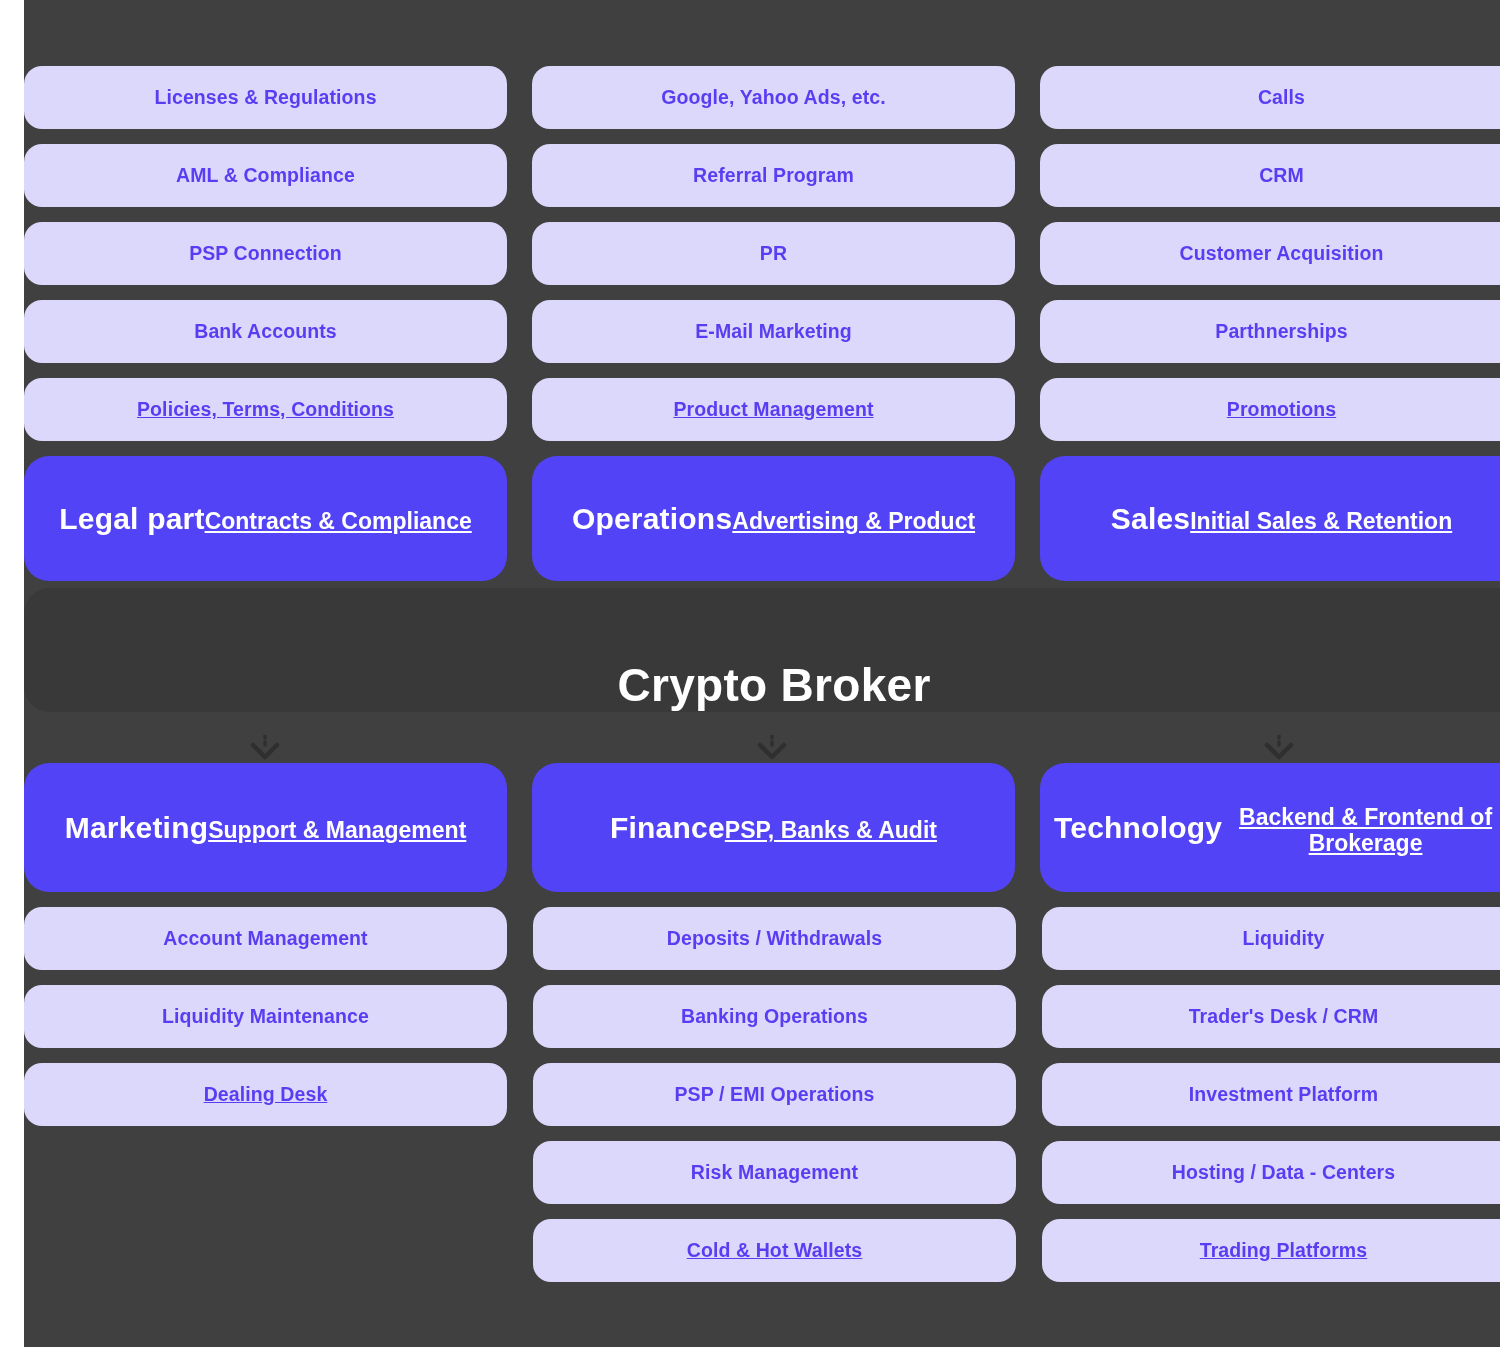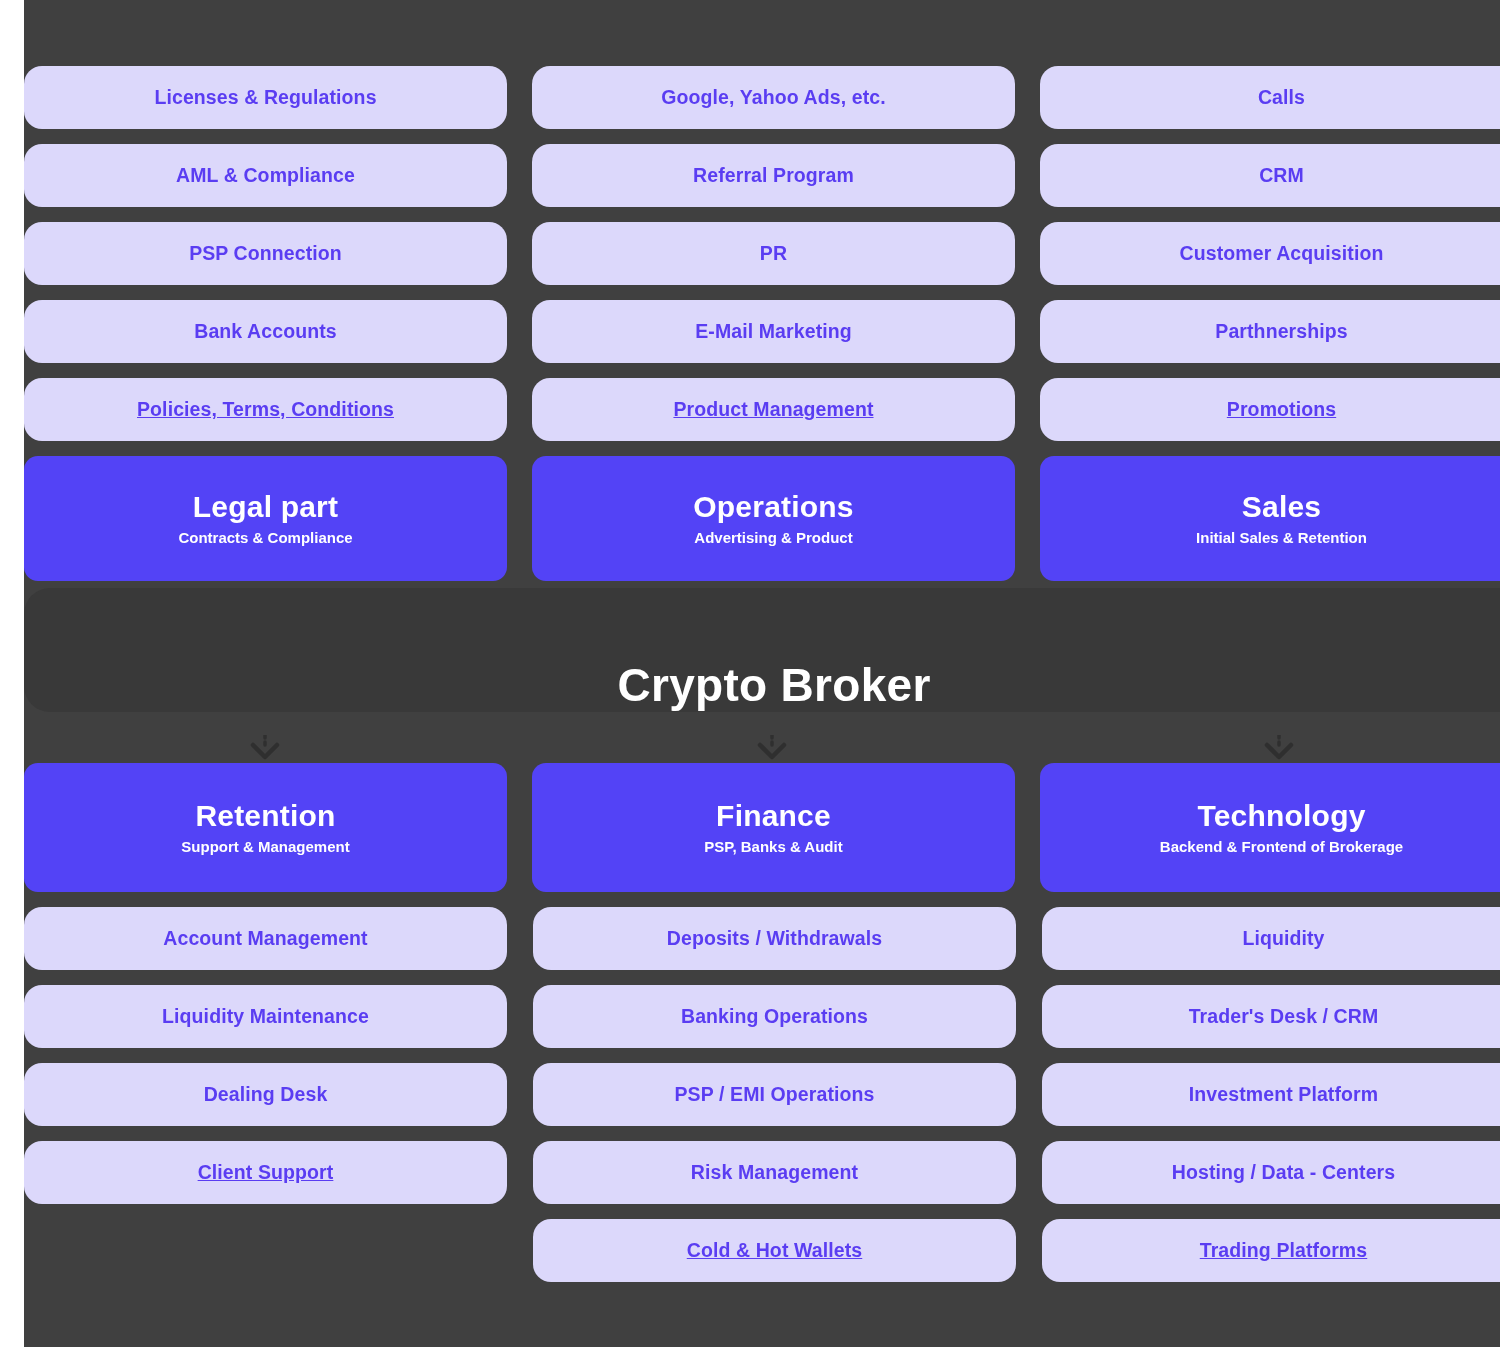--- a/index.html
+++ b/index.html
@@ -43,41 +43,41 @@
     justify-content: center;
     text-align: center;
     margin-bottom: 15px;
     padding: 0 14px;
     line-height: 1.1;
   }
   .subcard:last-child { margin-bottom: 0; text-decoration: underline; }
 
   
   .maincard {
-    border-radius: 14px;
+    border-radius: 25px;
     background: #5343f6;
     color: #ffffff;
     display: flex;
-    flex-direction: column;
     align-items: center;
     justify-content: center;
     text-align: center;
     padding: 0 14px;
   }
   .maincard .title {
     font-size: 30px;
     font-weight: 700;
     line-height: 1.12;
     letter-spacing: 0.2px;
   }
   .maincard .subtitle {
-    font-size: 15px;
+    font-size: 23px;
     font-weight: 700;
     margin-top: 7px;
     line-height: 1.12;
+    text-decoration: underline;
   }
 
   
   #top-subgrid   { top: 66px; }
   #top-maingrid  { top: 456px; }
   #bottom-maingrid { top: 763px; }
   #bottom-subgrid  { top: 907px; gap: 26px; }
 
   #top-maingrid .maincard    { height: 125px; }
   #bottom-maingrid .maincard { height: 129px; }
@@ -205,21 +205,21 @@
   <div class="arrow arrow-down-row ax3">
     <svg viewBox="0 0 34 30">
         <line x1="17" y1="0" x2="17" y2="13" stroke="#2f2f2f" stroke-width="3.5" stroke-dasharray="3 4" stroke-linecap="round"></line>
         <path d="M5 10 L17 22 L29 10" fill="none" stroke="#2f2f2f" stroke-width="4.5" stroke-linecap="round" stroke-linejoin="round"></path>
       </svg>
   </div>
 
   <div class="grid" id="bottom-maingrid">
 
     <div class="maincard">
-      <div class="title">Retention</div>
+      <div class="title">Marketing</div>
       <div class="subtitle">Support &amp; Management</div>
     </div>
 
     <div class="maincard">
       <div class="title">Finance</div>
       <div class="subtitle">PSP, Banks &amp; Audit</div>
     </div>
 
     <div class="maincard">
       <div class="title">Technology</div>
@@ -227,21 +227,20 @@
     </div>
 
   </div>
 
   <div class="grid" id="bottom-subgrid">
 
     <div class="col">
       <div class="subcard">Account Management</div>
       <div class="subcard">Liquidity Maintenance</div>
       <div class="subcard">Dealing Desk</div>
-      <div class="subcard">Client Support</div>
     </div>
 
     <div class="col">
       <div class="subcard">Deposits / Withdrawals</div>
       <div class="subcard">Banking Operations</div>
       <div class="subcard">PSP / EMI Operations</div>
       <div class="subcard">Risk Management</div>
       <div class="subcard">Cold &amp; Hot Wallets</div>
     </div>
 

